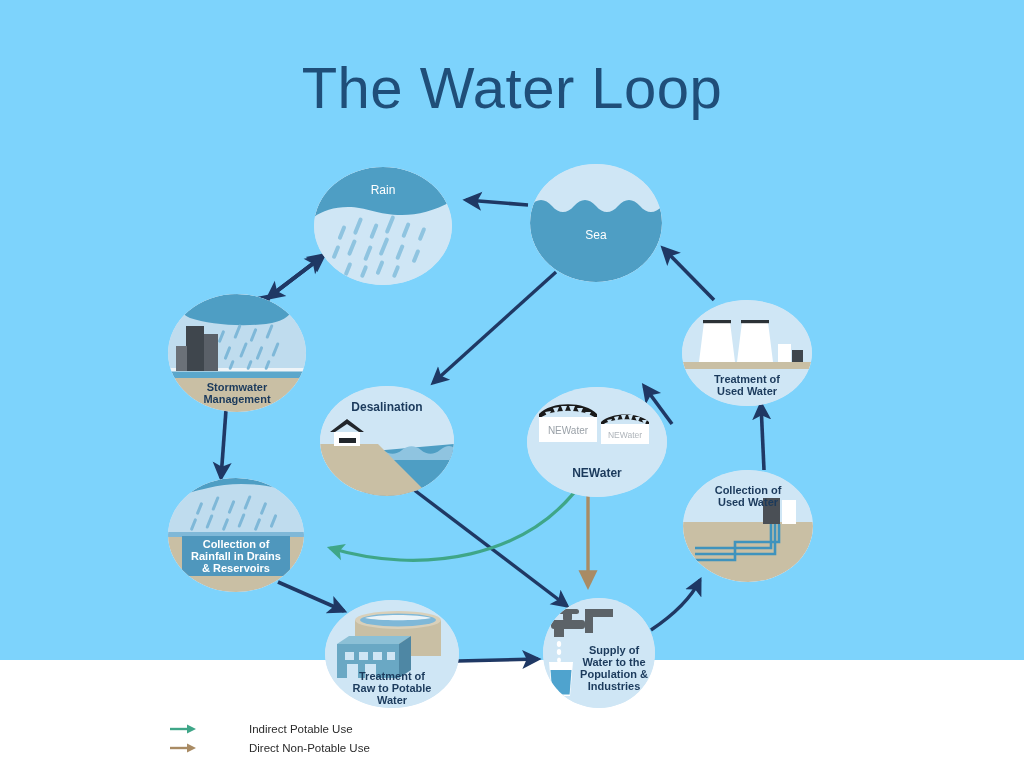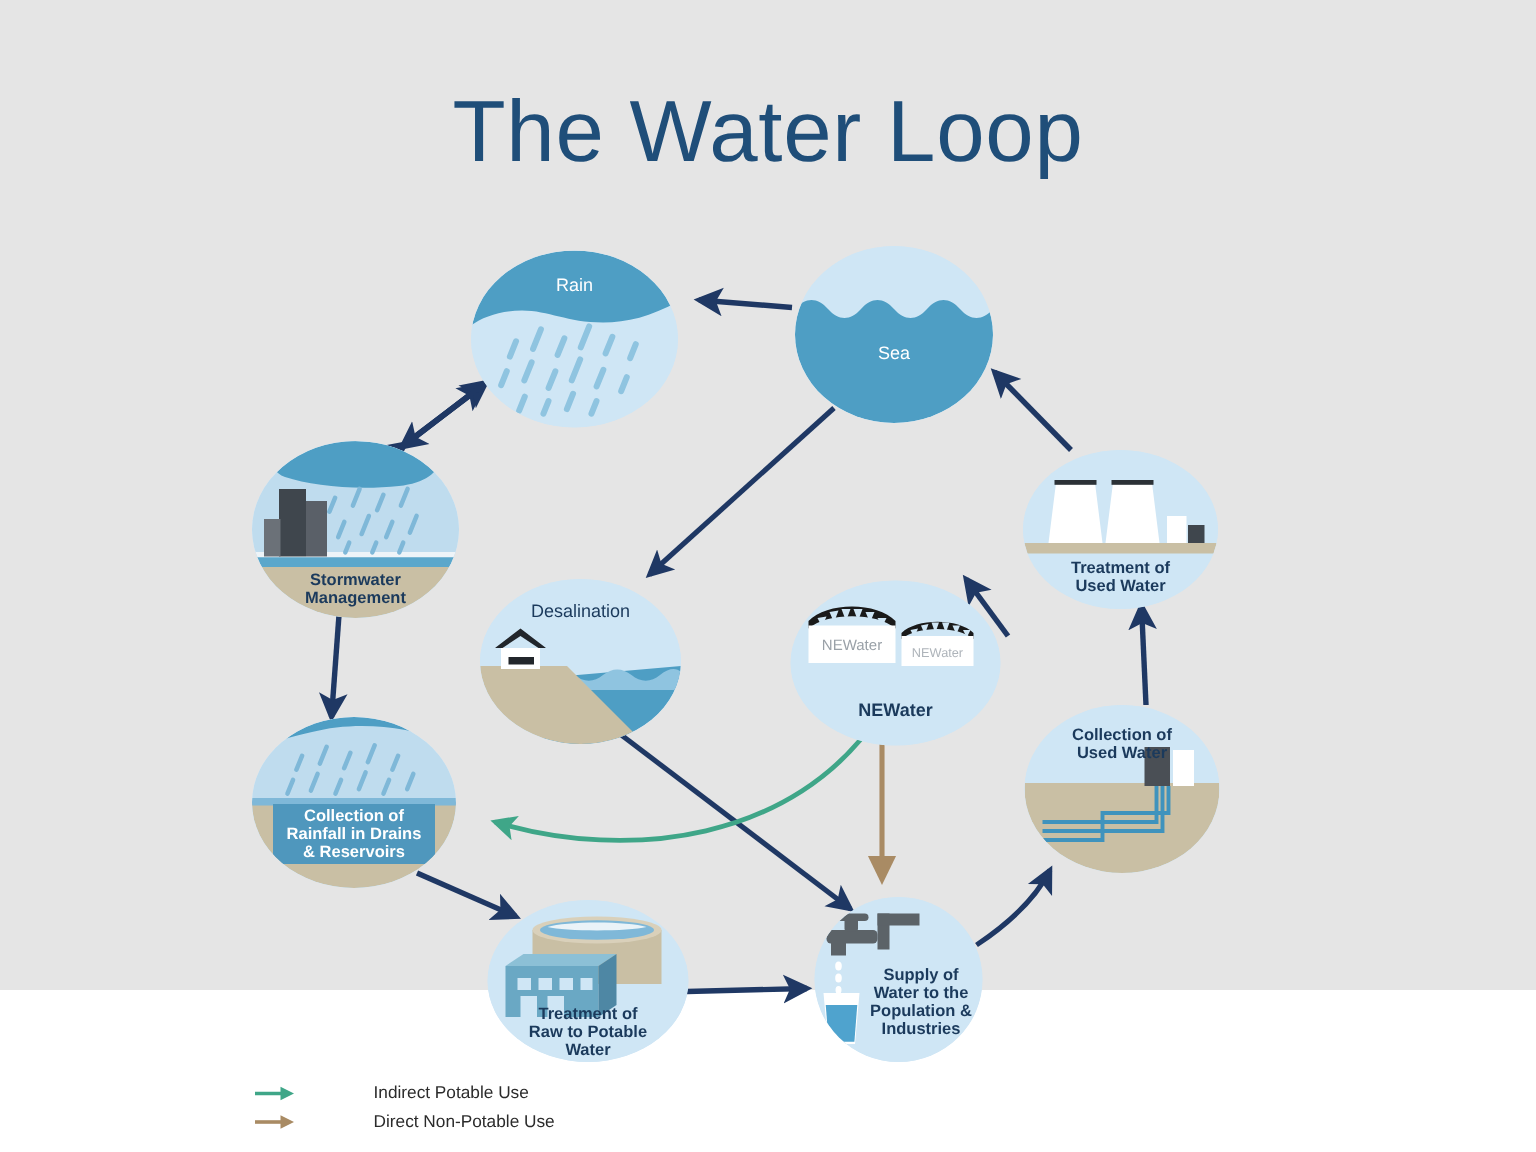--- a/index.html
+++ b/index.html
@@ -13,21 +13,21 @@
     height: 768px;
     position: relative;
     overflow: hidden;
     font-family: "Liberation Sans", sans-serif;
   }
   #slide {
     position: absolute;
     left: 0; top: 0;
     width: 1024px;
     height: 660px;
-    background: #e5e5e5;
+    background: #7dd3fc;
   }
   #page-title {
     position: absolute;
     left: 0;
     top: 56px;
     width: 1024px;
     text-align: center;
     font-family: "Liberation Sans", sans-serif;
     font-size: 58px;
     font-weight: 400;
@@ -281,21 +281,21 @@
           <path d="M 44,64 C 50,59 57,59 63,64 C 69,69 76,69 82,64 C 88,59 95,59 101,64
                    C 107,69 114,69 120,64 C 126,59 131,59 134,62 L 134,74 L 44,74 Z" fill="#8fc4e0"></path>
 
           <path d="M 0,58 L 58,58 L 110,110 L 0,110 Z" fill="#c9bfa4"></path>
 
           <rect x="14" y="46" width="26" height="14" fill="#ffffff"></rect>
           <path d="M 10,46 L 27,33 L 44,46 L 39,46 L 27,38 L 15,46 Z" fill="#22262b"></path>
           <rect x="19" y="52" width="17" height="5" fill="#22262b"></rect>
         </svg>
       </div>
-      <div class="label label-dark" style="top:15px; font-size:12px; font-weight:400;">Desalination</div>
+      <div class="label label-dark" style="top:15px; font-size:12px; font-weight:700;">Desalination</div>
     </div>
 
     <div class="node" style="left:527px; top:387px; width:140px; height:110px;">
       <div class="node-clip">
         <div style="position:absolute;left:0;top:0;width:100%;height:100%;background:#cfe6f5;"></div>
         <svg viewBox="0 0 140 110" width="140" height="110" style="position:absolute;left:0;top:0;">
 
           <path d="M 12,27 C 24,14 58,14 70,27 L 70,32 C 58,21 24,21 12,32 Z" fill="#1a1a1a"></path>
           <g fill="#cfe6f5">
             <path d="M 18,25 l 3,6 l 3,-7 z"></path>

